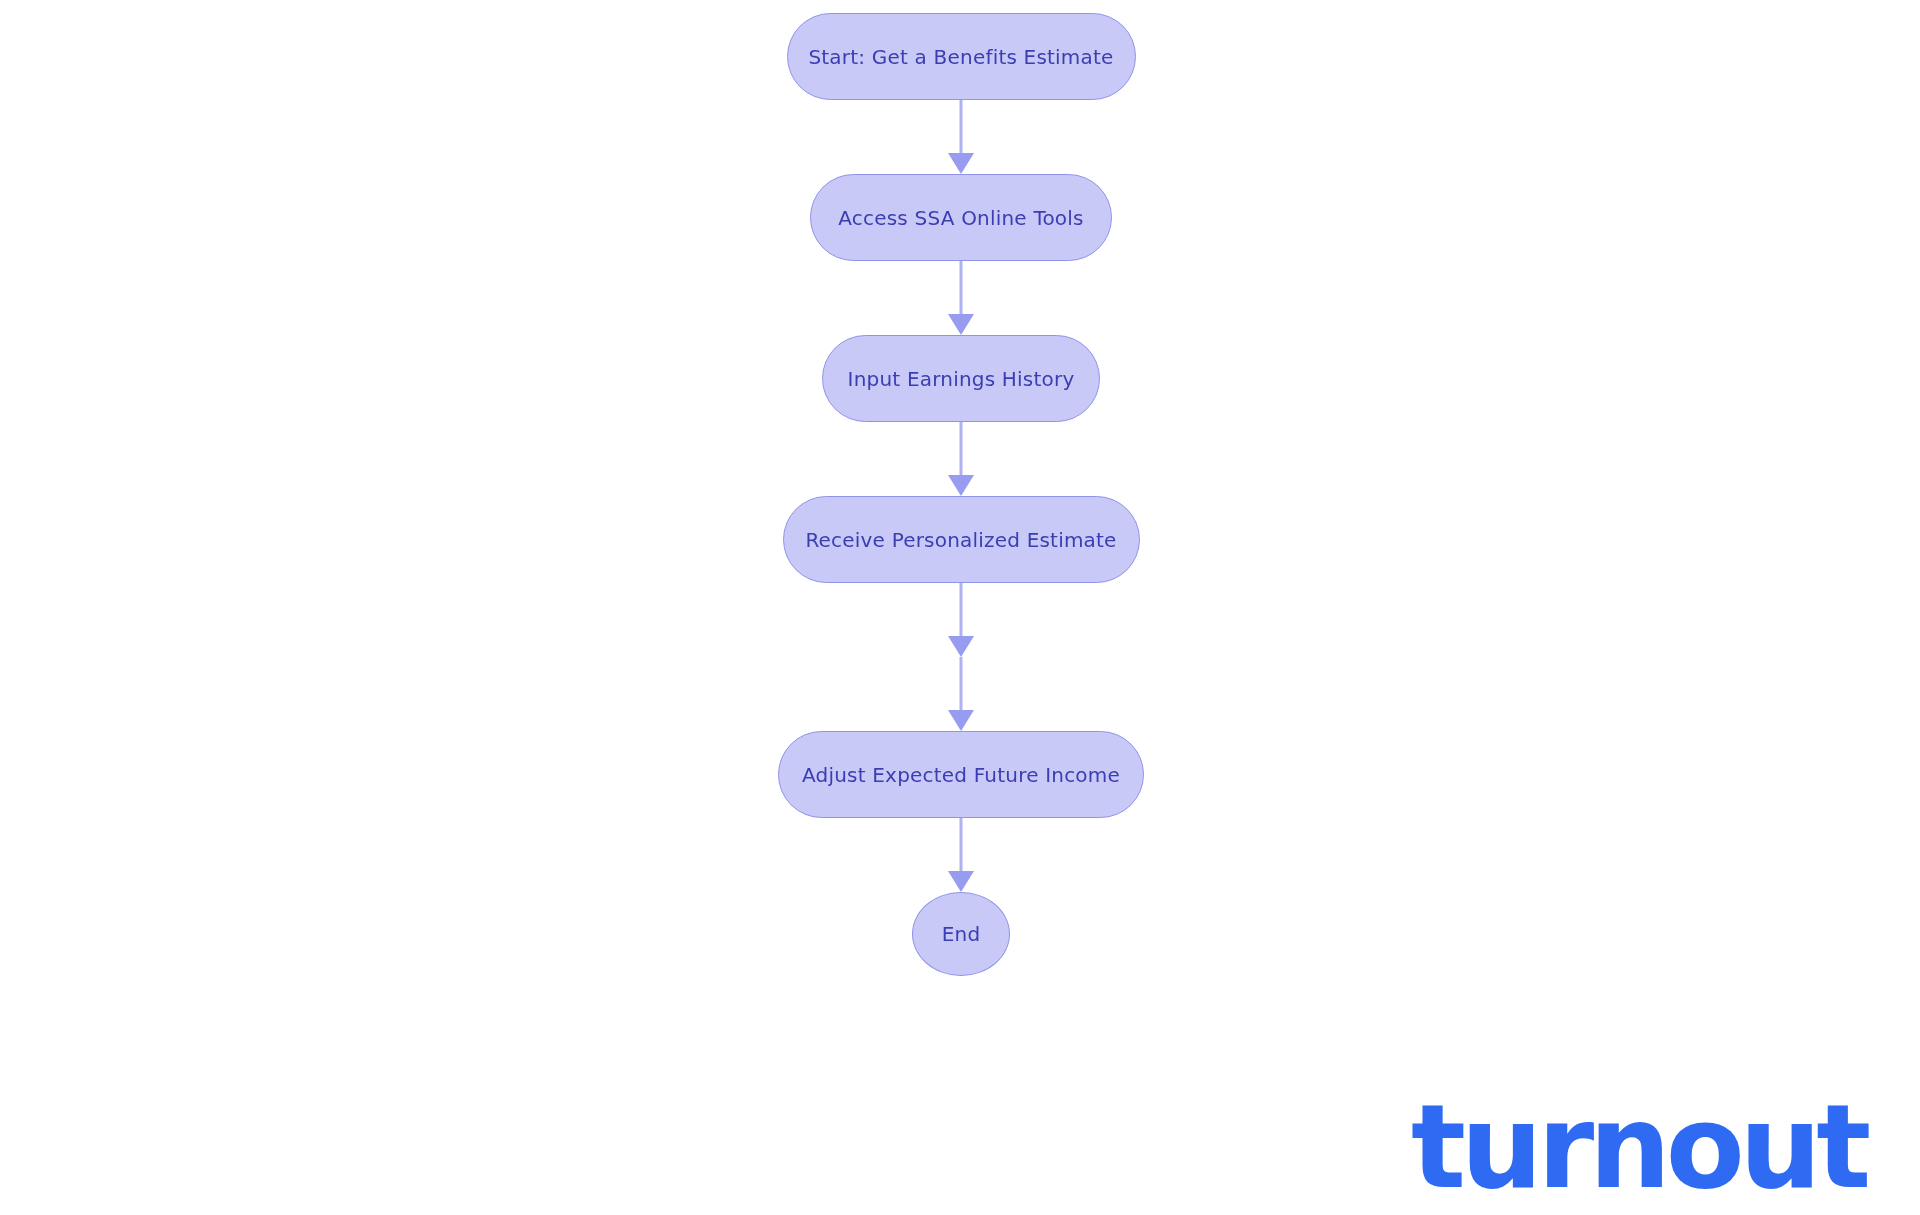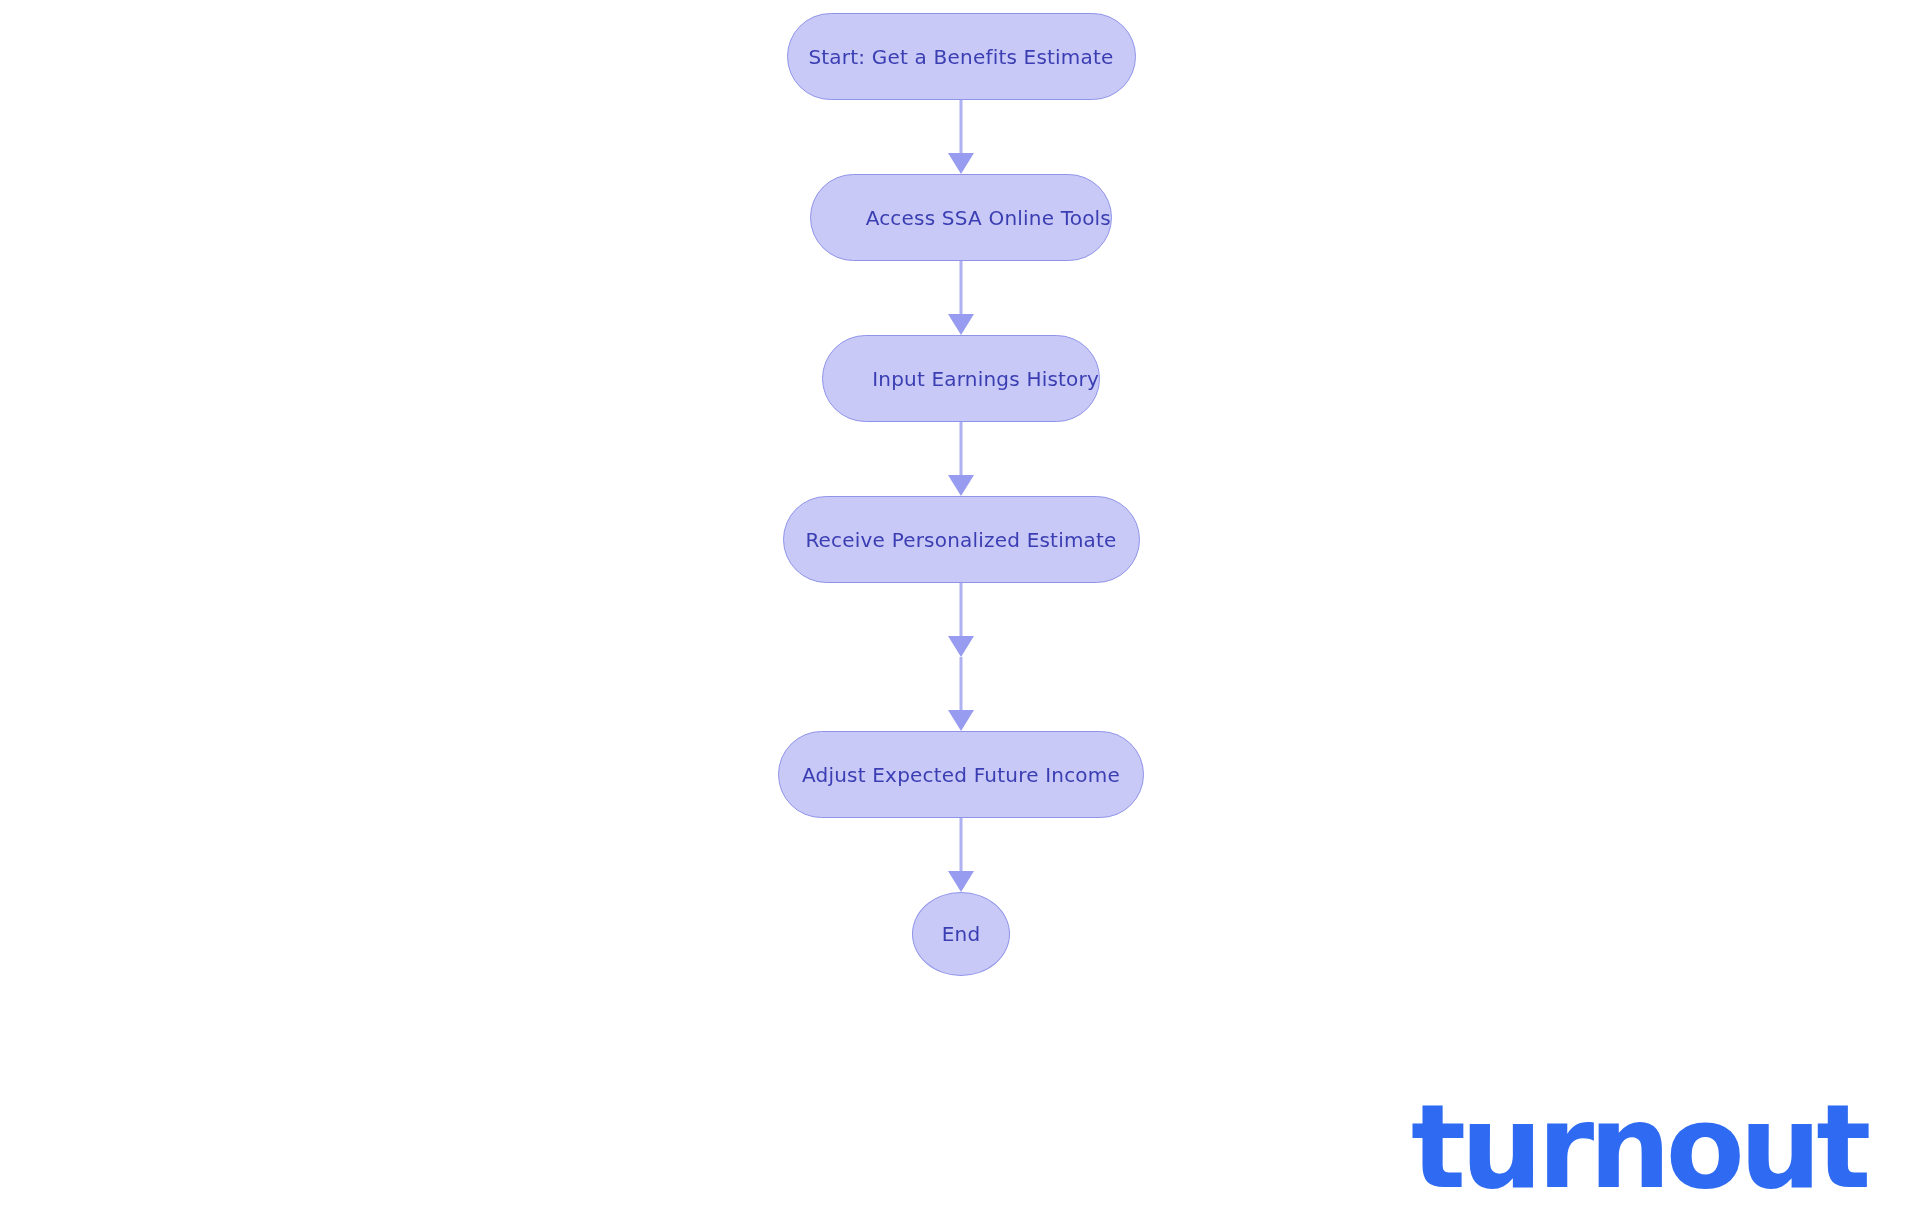--- a/index.html
+++ b/index.html
@@ -31,22 +31,22 @@
     font-size: 20px;
     letter-spacing: 0.2px;
     display: flex;
     align-items: center;
     justify-content: center;
     white-space: nowrap;
     flex: 0 0 auto;
   }
   .stadium { border-radius: 44px; }
   .n1 { width: 349px; }
-  .n2 { width: 302px; justify-content: flex-end; }
-  .n3 { width: 278px; justify-content: flex-end; }
+  .n2 { width: 302px; }
+  .n3 { width: 278px; }
   .n4 { width: 357px; }
   .n5 { width: 343px; }
   .n6 { width: 366px; text-align: center; }
   .circle {
     width: 98px;
     height: 84px;
     border-radius: 50%;
   }
   .connector {
     height: 74px;

